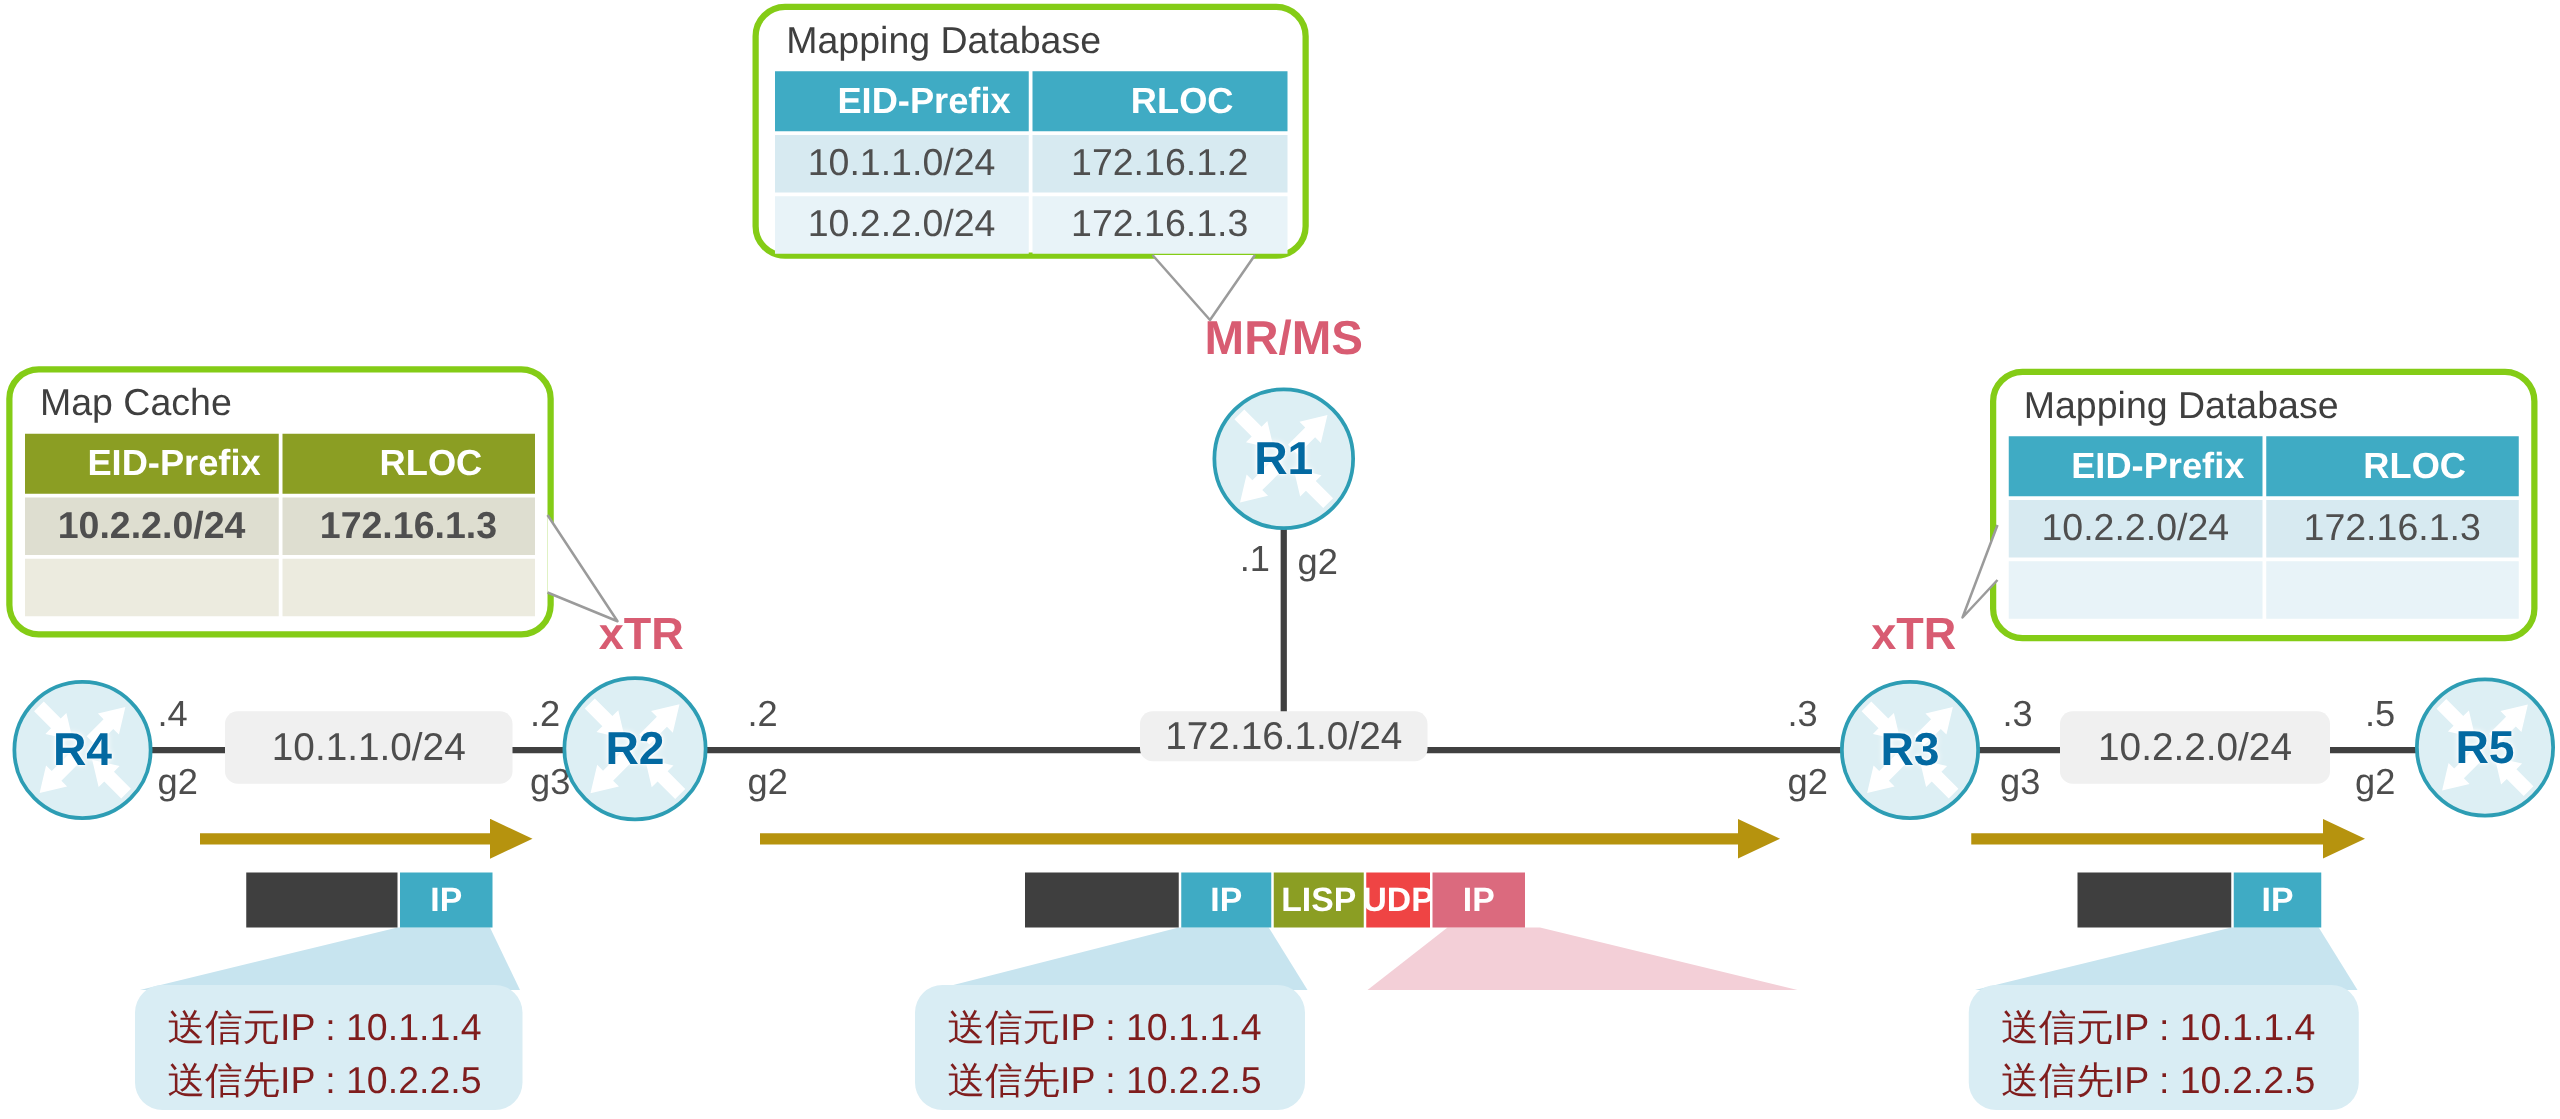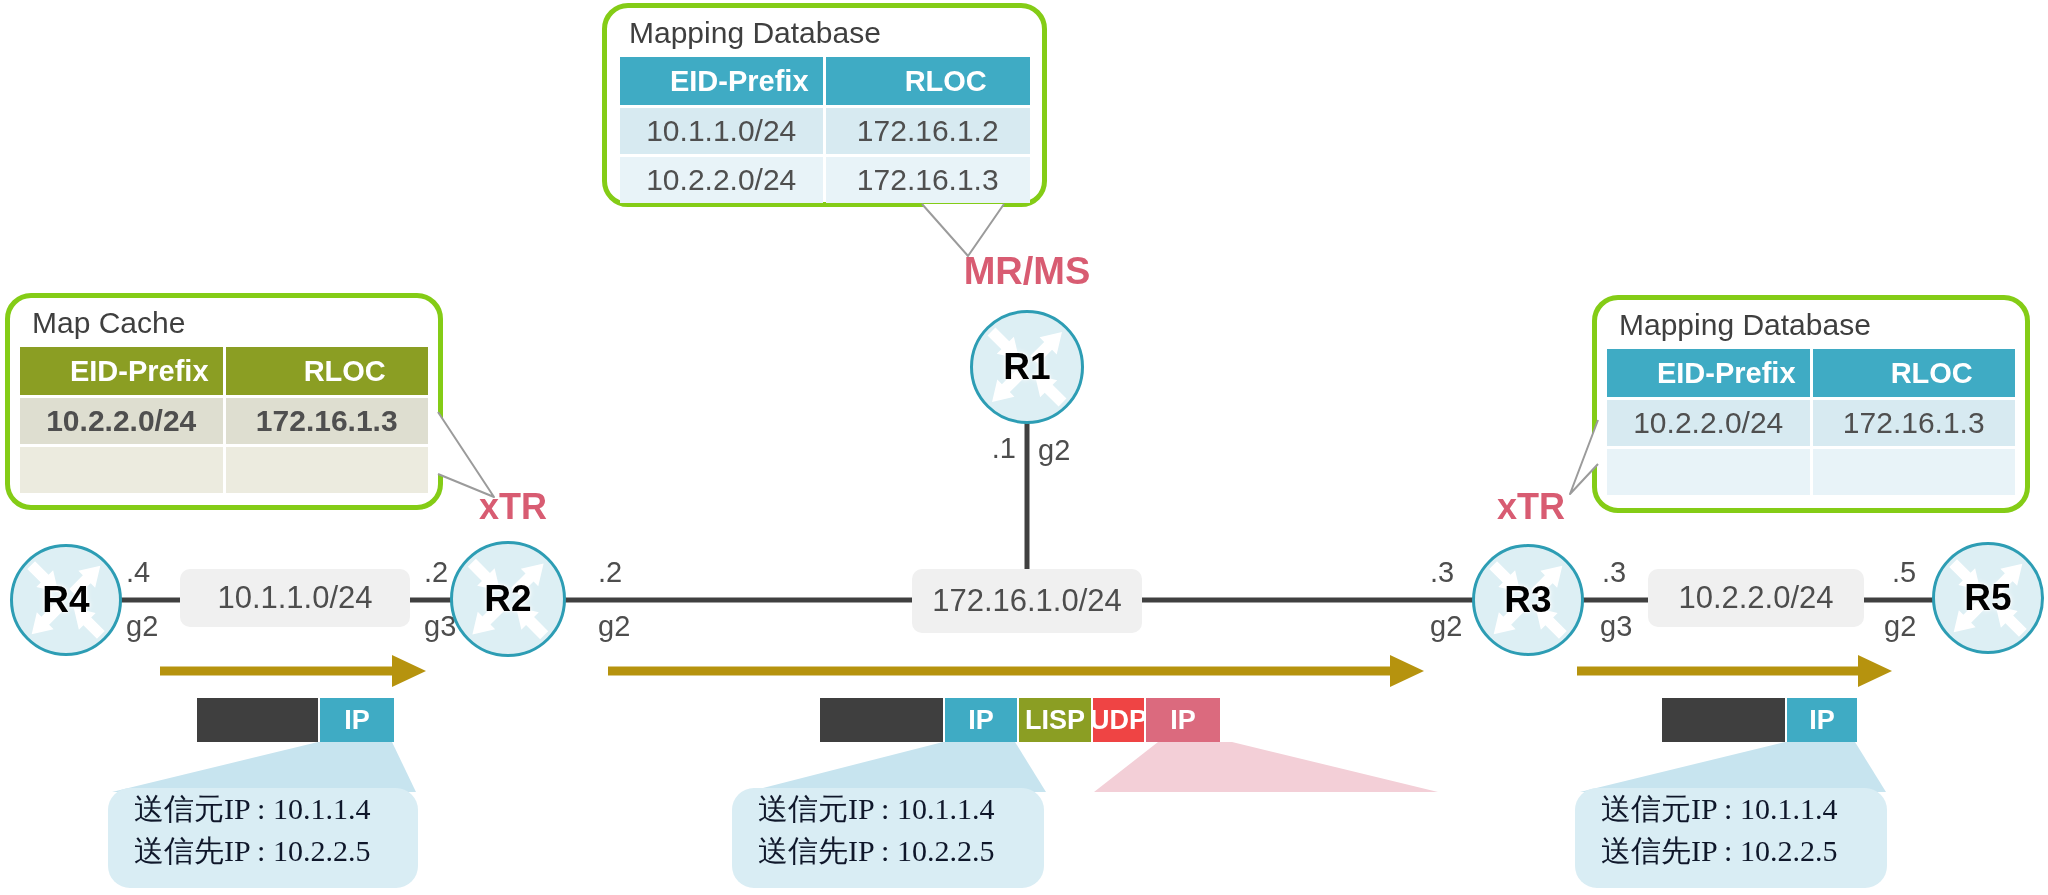--- a/index.html
+++ b/index.html
@@ -16,21 +16,21 @@
 
   
   .lbl{position:absolute;z-index:4;font-size:29px;color:#4D4D4D;white-space:nowrap;}
 
   
   .router{position:absolute;z-index:5;border-radius:50%;background:#DDEFF4;
           border:3px solid #2D9DB4;box-sizing:border-box;}
   .router svg{position:absolute;left:0;top:0;width:100%;height:100%;}
   .router .rlabel{position:absolute;left:0;top:0;right:0;bottom:0;display:flex;
           align-items:center;justify-content:center;font-weight:bold;font-size:37px;
-          color:#000000;text-shadow:0 0 6px #fff,0 0 3px #fff,0 0 2px #fff;}
+          color:#0369a1;text-shadow:0 0 6px #fff,0 0 3px #fff,0 0 2px #fff;}
 
   
   .role{position:absolute;z-index:6;font-weight:bold;color:#D85C72;text-align:center;}
 
   
   .callout{position:absolute;z-index:10;background:#fff;border:5px solid #84cc16;
            border-radius:26px;box-sizing:border-box;}
   .callout .title{margin:8px 0 0 22px;font-size:30px;color:#3F3F3F;}
   .tbl{display:grid;grid-template-columns:1fr 1fr;gap:3px;margin:7px auto 0;}
   .tbl .cell{display:flex;align-items:center;justify-content:center;}
@@ -42,22 +42,22 @@
   .g1{background:#DEDED0;} .g2row{background:#ECEBDF;}
   .pinktext{color:#D85C72;font-weight:bold;}
 
   
   .packet{position:absolute;z-index:6;display:flex;gap:2px;height:44px;}
   .seg{height:100%;display:flex;align-items:center;justify-content:center;
        color:#fff;font-weight:bold;font-size:27px;box-sizing:border-box;}
 
   
   .bubble{position:absolute;z-index:6;border-radius:22px;box-sizing:border-box;
-          height:100px;padding:0 0 0 26px;font-size:30px;color:#0f172a;
-          line-height:42px;white-space:nowrap;font-family:Liberation Serif, serif;}
+          height:100px;padding:14px 0 0 26px;font-size:30px;color:#7f1d1d;
+          line-height:42px;white-space:nowrap;}
   .bubble span{display:block;}
   .blue{background:#D9EDF4;}
   .rose{background:#F8E0E5;}
 </style>
 </head>
 <body>
 
 <div id="stage">
 
   <svg id="underlay" class="layer">
@@ -114,21 +114,21 @@
       <div class="cell c b2"></div>
       <div class="cell c b2"></div>
     </div>
   </div>
 
   <div class="role" style="left:942px;top:250px;width:170px;font-size:38px;">MR/MS</div>
   <div class="role" style="left:478px;top:486px;width:70px;font-size:36px;">xTR</div>
   <div class="role" style="left:1494px;top:486px;width:74px;font-size:36px;">xTR</div>
 
   <div class="netbox" style="left:180px;top:569px;width:230px;height:58px;">10.1.1.0/24</div>
-  <div class="netbox" style="left:912px;top:569px;width:230px;height:64px;">172.16.1.0/24</div>
+  <div class="netbox" style="left:912px;top:569px;width:230px;height:40px;">172.16.1.0/24</div>
   <div class="netbox" style="left:1648px;top:569px;width:216px;height:58px;">10.2.2.0/24</div>
 
   <div class="lbl" style="left:126px;top:556px;">.4</div>
   <div class="lbl" style="left:126px;top:610px;">g2</div>
   <div class="lbl" style="left:424px;top:556px;">.2</div>
   <div class="lbl" style="left:424px;top:610px;">g3</div>
   <div class="lbl" style="left:598px;top:556px;">.2</div>
   <div class="lbl" style="left:598px;top:610px;">g2</div>
   <div class="lbl" style="left:972px;top:432px;width:44px;text-align:right;">.1</div>
   <div class="lbl" style="left:1038px;top:434px;">g2</div>

